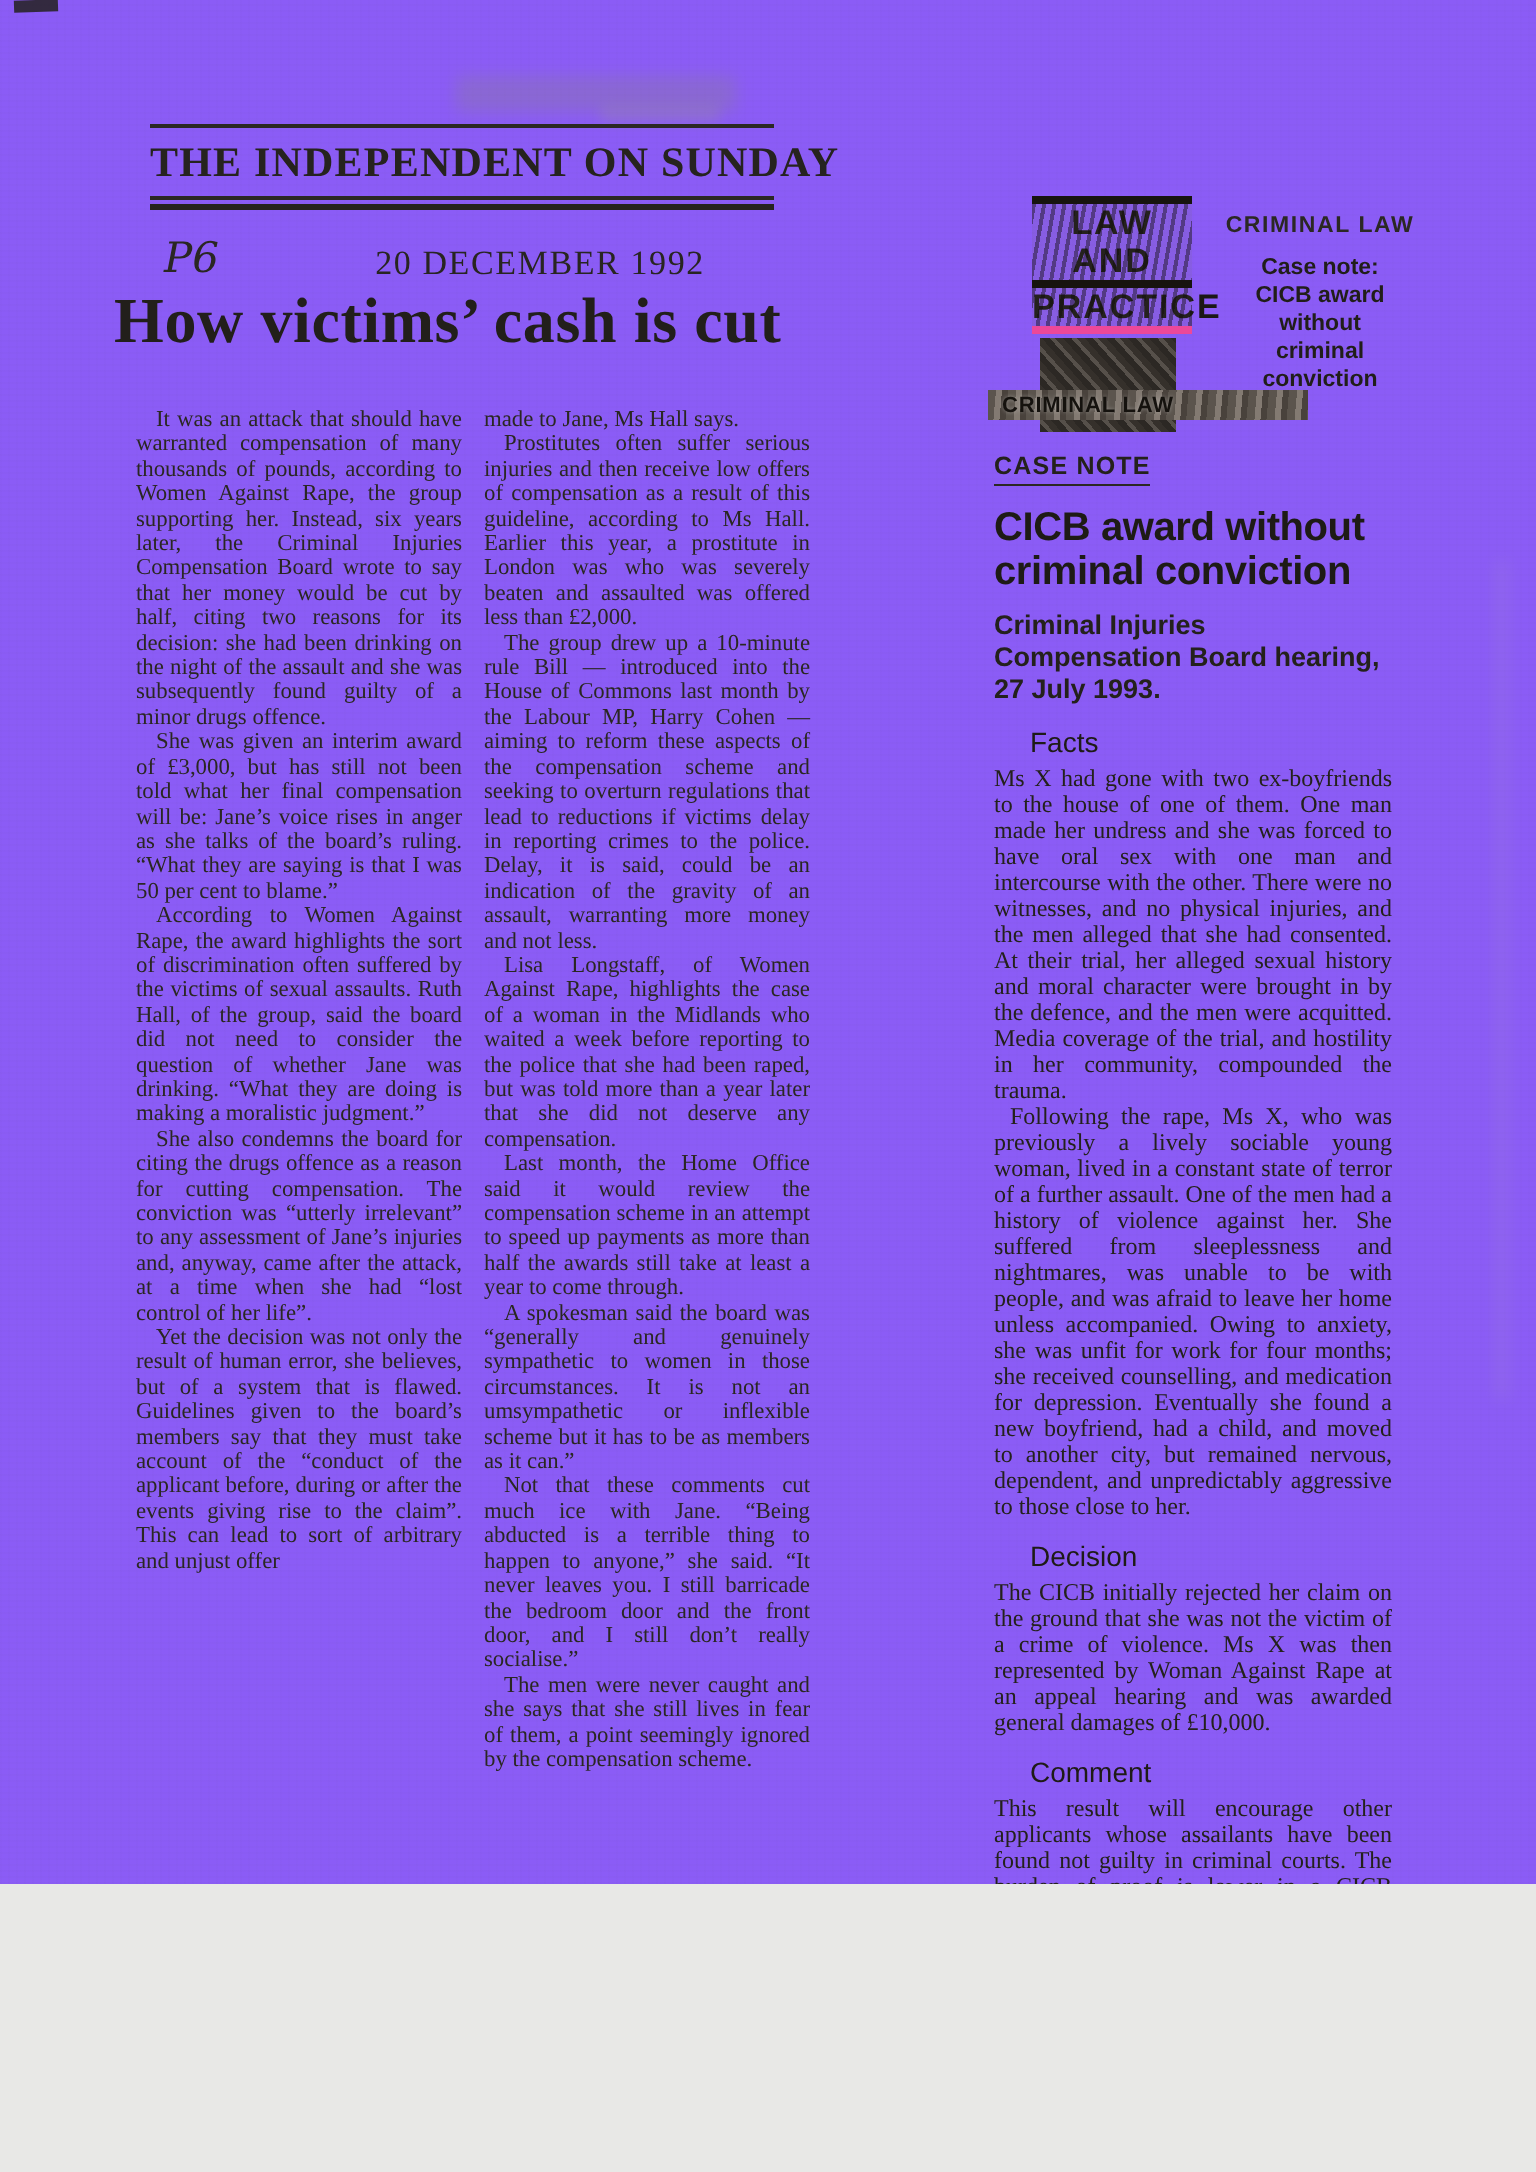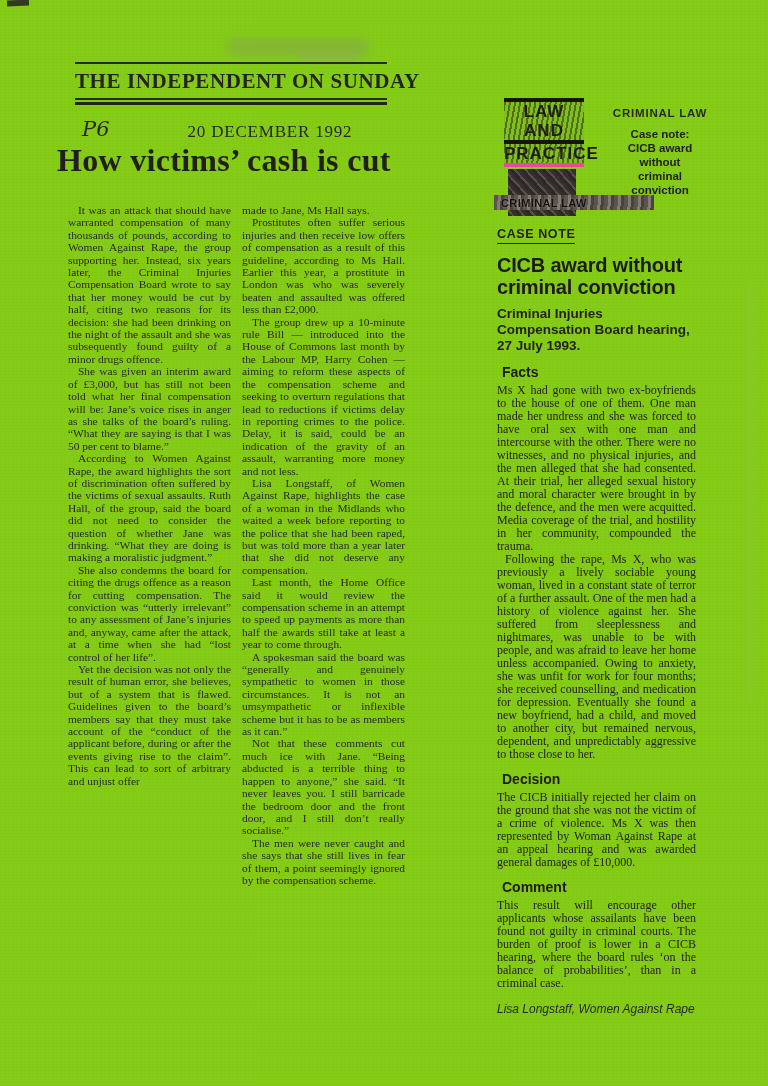--- a/index.html
+++ b/index.html
@@ -1,18 +1,18 @@
 <!DOCTYPE html>
 <html><head>
 <meta charset="utf-8">
 <style>
   html,body{margin:0;padding:0;background:#e8e8e6;}
   .page{
-    position:relative; width:768px; height:1086px; margin:0 auto;
-    background:#84cc16; color:#24211d; overflow:hidden;
+    position:relative; width:768px; height:942px; margin:0 auto;
+    background:#8b5cf6; color:#24211d; overflow:hidden;
     font-family:"Liberation Serif", serif;
   }
   .page::before{ 
     content:""; position:absolute; inset:0; pointer-events:none;
     background:repeating-linear-gradient(0deg, rgba(60,55,50,0.015) 0 1px, transparent 1px 3px),
                repeating-linear-gradient(90deg, rgba(60,55,50,0.012) 0 1px, transparent 1px 4px);
   }
   
   .corner-mark{position:absolute; left:7px; top:0; width:22px; height:6px; background:#23211e; opacity:.85; transform:rotate(-2deg);}
   .ghost-text{position:absolute; left:228px; top:38px; width:140px; height:18px; background:#8a857f; opacity:.28; filter:blur(4px); border-radius:3px;}
@@ -44,21 +44,21 @@
   }
   .col{
     position:absolute; top:204px; width:163px;
     font-size:11.4px; line-height:12.4px; text-align:justify; color:#2a2722;
   }
   .col1{left:68px;} .col2{left:242px;}
   .col p{margin:0; text-indent:10px;}
   .col p.noindent{text-indent:0;}
 
   
-  .logo{position:absolute; left:504px; top:98px; width:80px;}
+  .logo{position:absolute; left:516px; top:98px; width:80px;}
   .logo-word{
     position:relative; font-family:"Liberation Sans", sans-serif; font-weight:700;
     font-size:17px; line-height:19px; letter-spacing:1px; text-align:center;
     color:#1b1815; border-top:4px solid #17140f;
   }
   .logo-word.last{border-bottom:4px solid #ec4899;}
   .logo-word::after{
     content:""; position:absolute; inset:0;
     background:repeating-linear-gradient(100deg, rgba(28,24,20,.5) 0 2px, rgba(110,102,95,.12) 2px 5px);
   }
@@ -94,22 +94,22 @@
   }
   .cn-title{
     font-family:"Liberation Sans", sans-serif; font-size:20px; line-height:22px;
     font-weight:700; margin:0 0 8px 0; letter-spacing:-.2px; color:#1e1b16;
   }
   .cn-sub{
     font-family:"Liberation Sans", sans-serif; font-weight:700; font-size:13.5px;
     line-height:16px; margin-bottom:8px;
   }
   .casenote h3{
-    font-family:"Liberation Sans", sans-serif; font-size:14px; font-weight:700;
-    margin:10px 0 4px 5px; color:#1e1b16;
+    font-family:"Liberation Sans", sans-serif; font-size:14px; font-weight:400;
+    margin:10px 0 4px 18px; color:#1e1b16;
   }
   .casenote p{margin:0; font-size:12px; line-height:13px; text-align:justify;}
   .casenote p.indent{text-indent:8px;}
   .byline{
     font-family:"Liberation Sans", sans-serif; font-style:italic; font-size:12px;
     margin-top:12px; color:#28251f;
   }
 </style>
 </head>
 <body>

